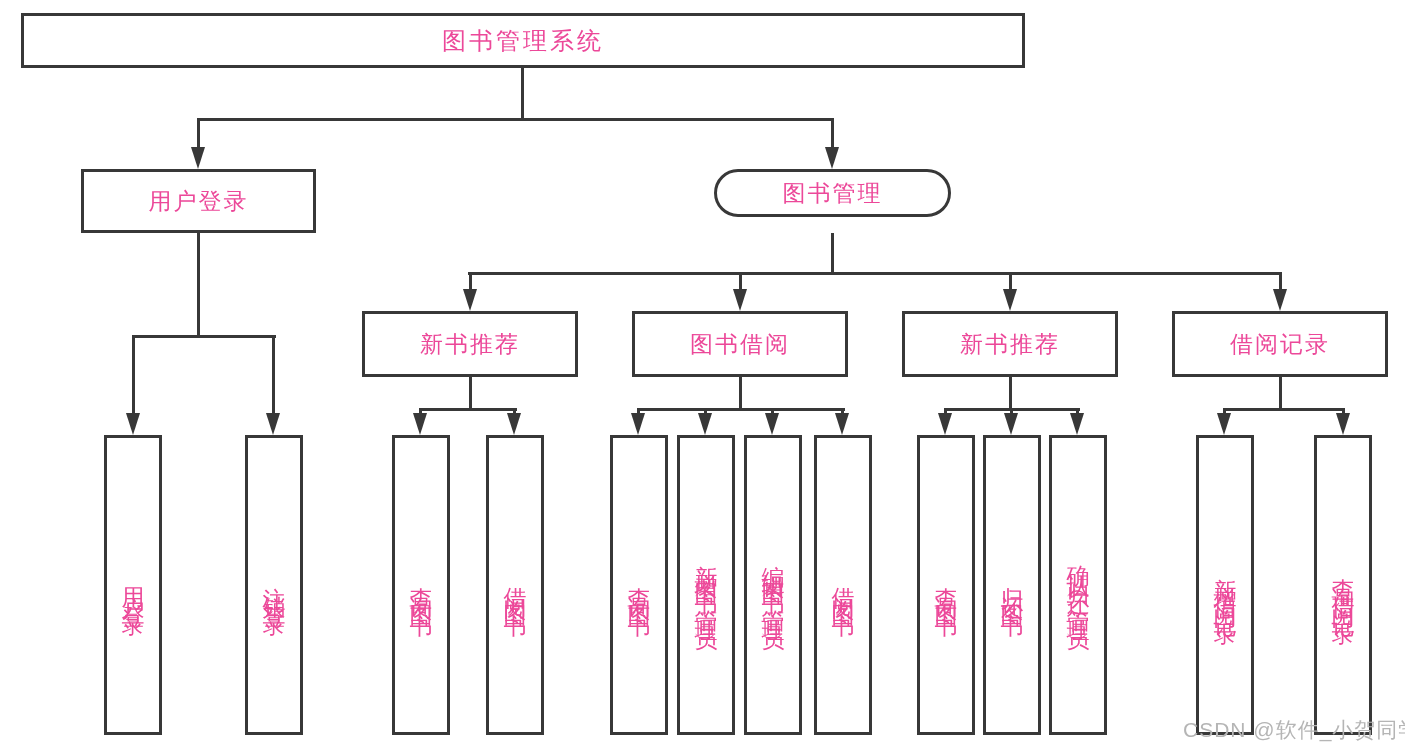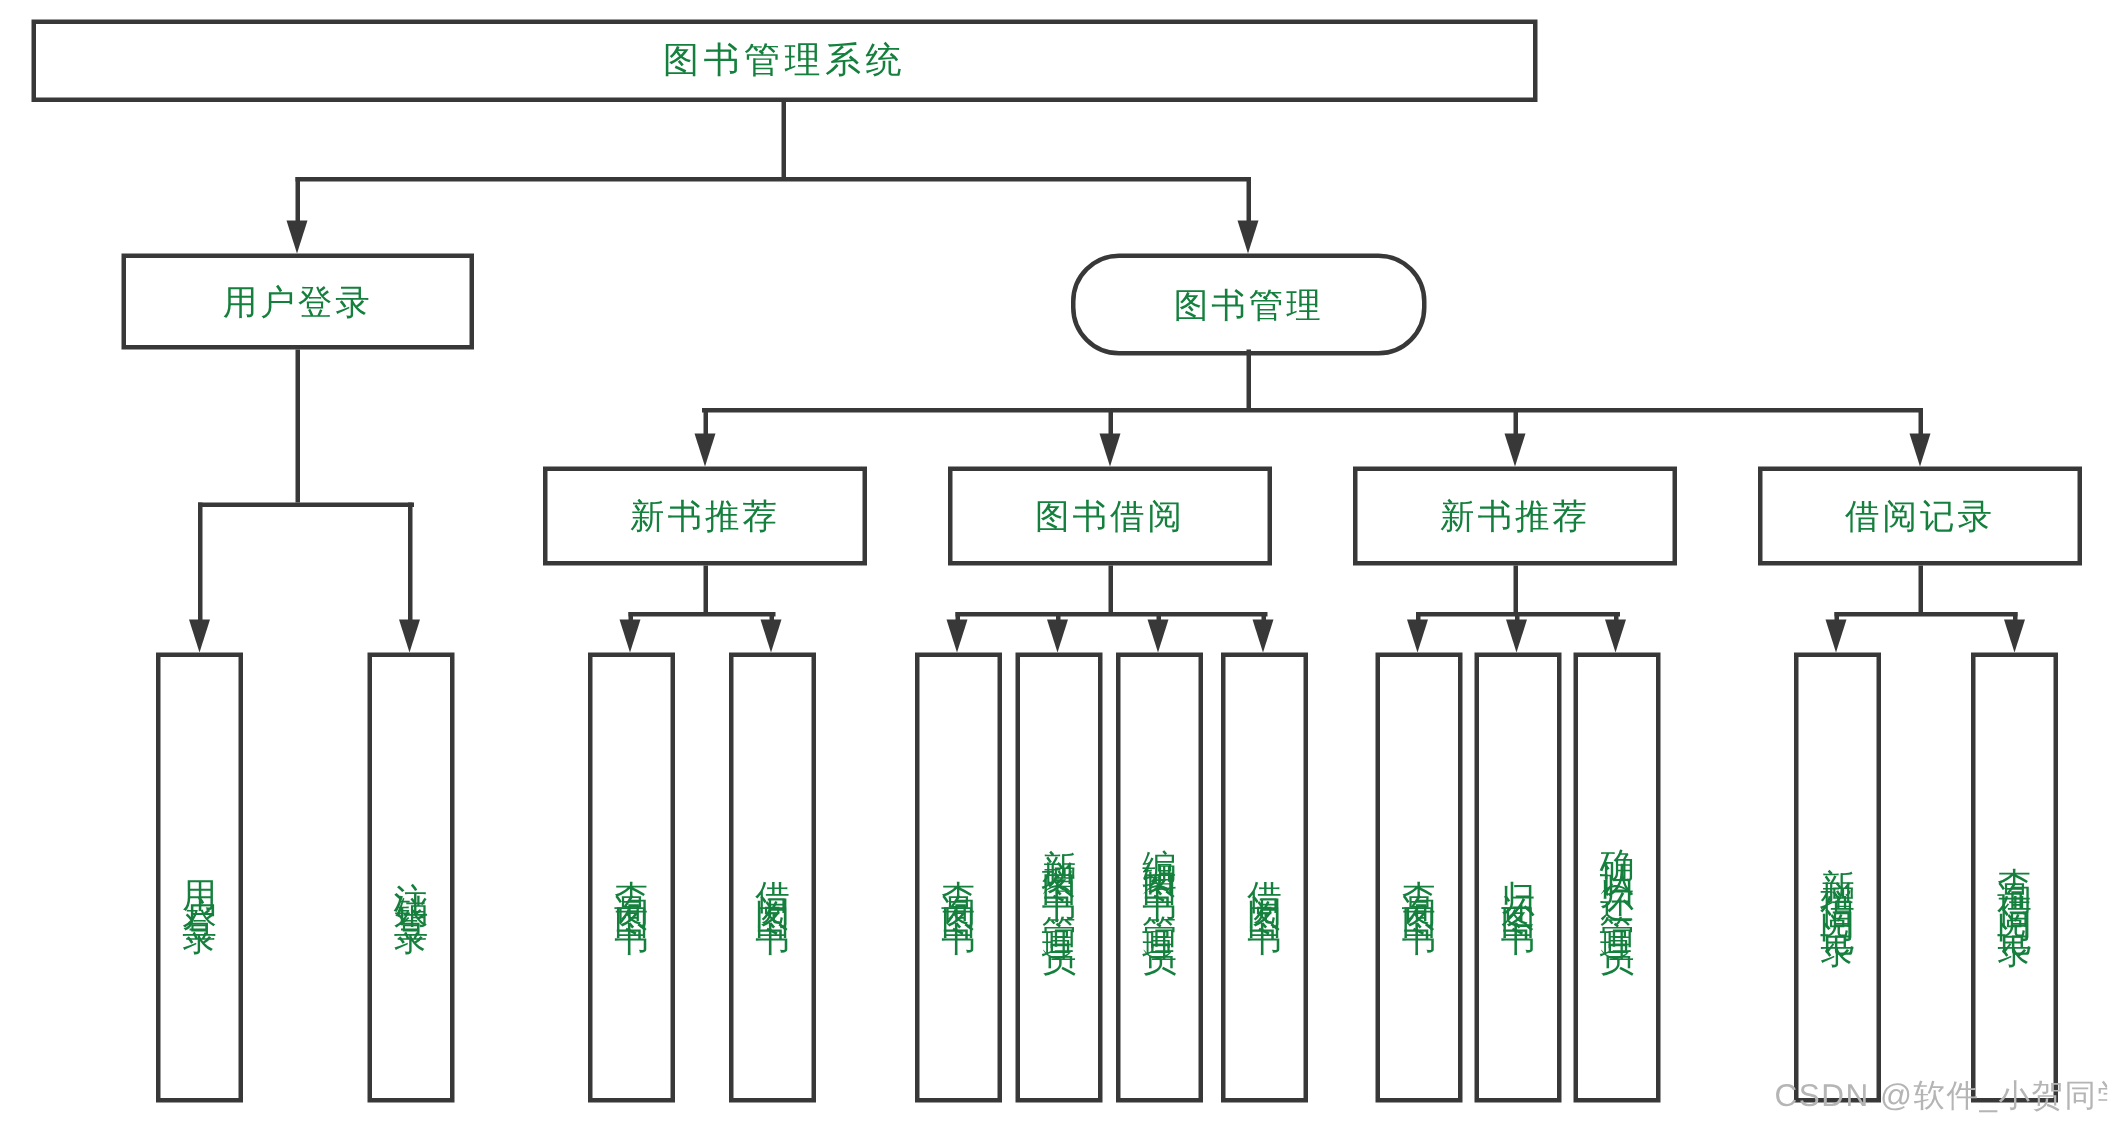--- a/index.html
+++ b/index.html
@@ -3,21 +3,21 @@
 <meta charset="utf-8">
 <style>
   html,body { margin:0; padding:0; background:#ffffff; }
   .stage {
     position:relative; width:1405px; height:747px; background:#ffffff;
     font-family:"Liberation Sans","DejaVu Sans",sans-serif; overflow:hidden;
   }
   
   .box {
     position:absolute; box-sizing:border-box;
-    border:3px solid #383838; background:#ffffff; color:#15803d;
+    border:3px solid #383838; background:#ffffff; color:#ec4899;
     display:flex; align-items:center; justify-content:center;
     font-size:23px; letter-spacing:2px; line-height:1; text-align:center;
   }
   .root-box { font-size:24px; letter-spacing:3px; }
   
   .vbox {
     writing-mode:vertical-rl; text-orientation:mixed;
     letter-spacing:9px; font-size:23px; line-height:1;
     padding-top:4px;
   }
@@ -47,21 +47,21 @@
   <div class="vl" style="left:521px;top:68px;height:50px;"></div>
   <div class="hl" style="left:197px;top:118px;width:637px;"></div>
   <div class="vl" style="left:197px;top:118px;height:32px;"></div>
   <div class="ah" style="left:191px;top:147px;"></div>
   <div class="vl" style="left:831px;top:118px;height:32px;"></div>
   <div class="ah" style="left:825px;top:147px;"></div>
 
   <div class="box" style="left:81px;top:169px;width:235px;height:64px;">
     <span>用户登录</span>
   </div>
-  <div class="box" style="left:714px;top:169px;width:237px;height:68px;border-radius:32px;">
+  <div class="box" style="left:714px;top:169px;width:237px;height:48px;border-radius:32px;">
     <span>图书管理</span>
   </div>
 
   <div class="vl" style="left:197px;top:233px;height:102px;"></div>
   <div class="hl" style="left:132px;top:335px;width:144px;"></div>
   <div class="vl" style="left:132px;top:335px;height:80px;"></div>
   <div class="ah" style="left:126px;top:413px;"></div>
   <div class="vl" style="left:272px;top:335px;height:80px;"></div>
   <div class="ah" style="left:266px;top:413px;"></div>
 

